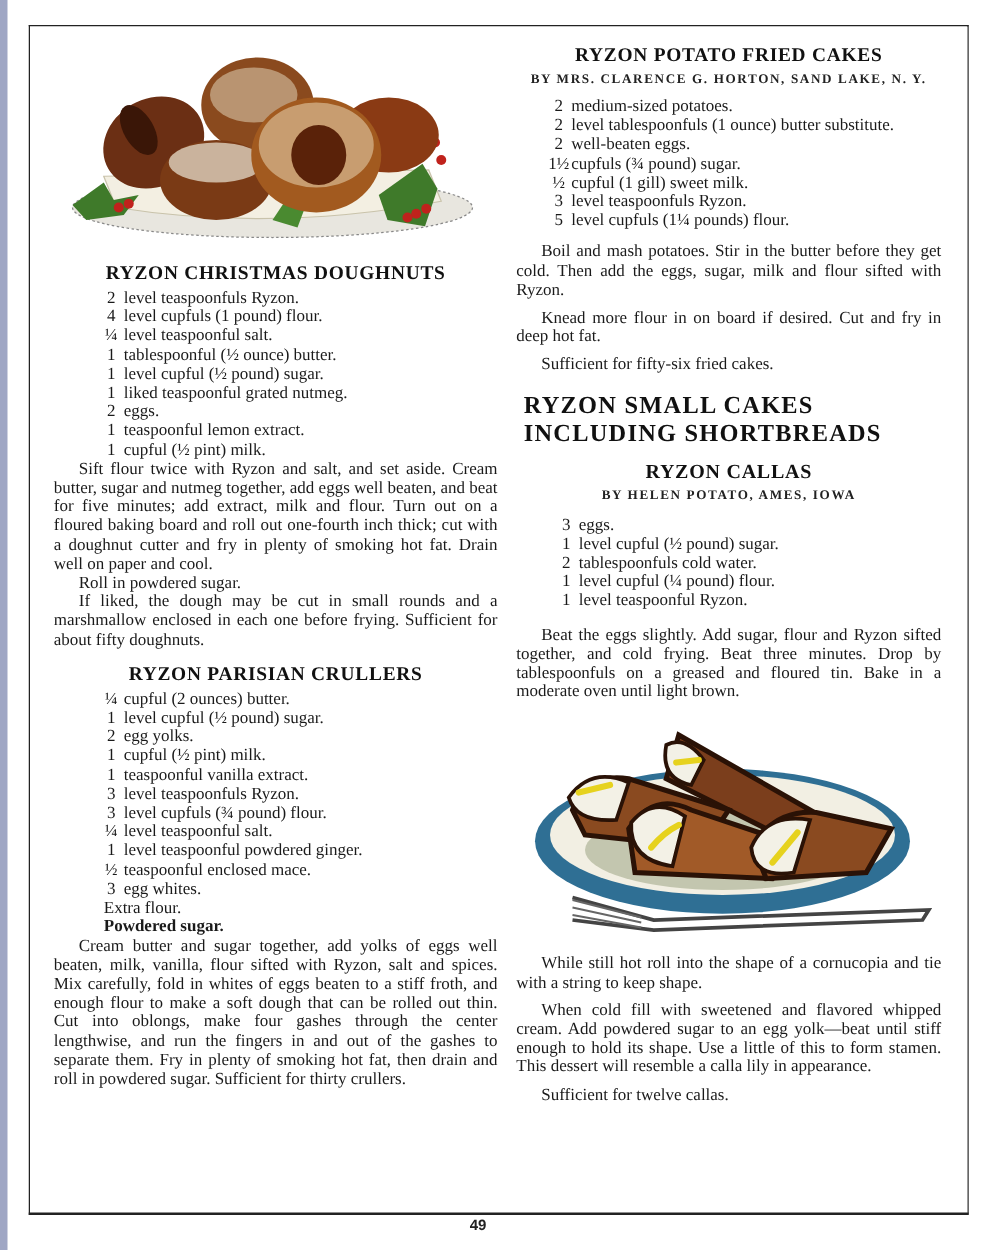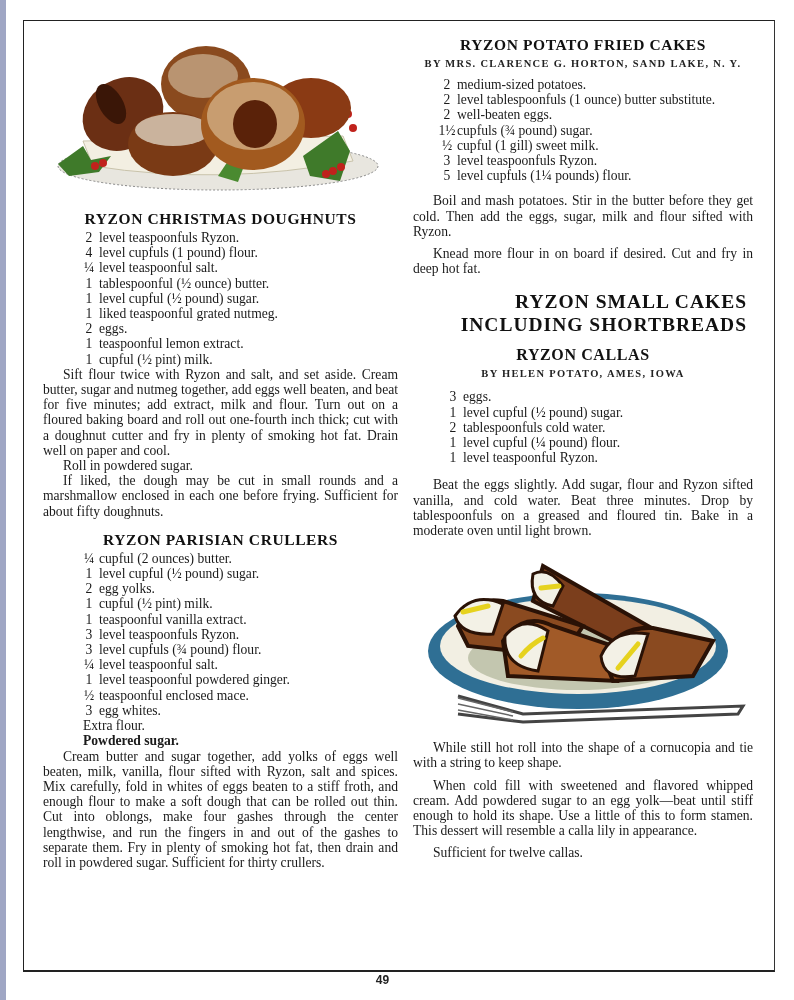--- a/index.html
+++ b/index.html
@@ -13,21 +13,21 @@
   .frame {
     position:absolute; left:23px; top:20px; width:752px; height:952px;
     border-left:1.5px solid #222; border-top:1.5px solid #222;
     border-right:1.5px solid #333; border-bottom:2px solid #222;
     box-sizing:border-box;
   }
   .col { position:absolute; }
   .col-left { left:43px; top:36px; width:355px; }
   .col-right { left:413px; top:36px; width:340px; }
   .title { text-align:center; letter-spacing:0.6px; font-size:15.5px; line-height:18px; margin:0; color:#111; }
-  .title-lg { text-align:right; font-size:19.5px; line-height:23px; letter-spacing:1px; margin:0; color:#111; }
+  .title-lg { text-align:left; font-size:19.5px; line-height:23px; letter-spacing:1px; margin:0; color:#111; }
   .byline { text-align:center; font-size:10.5px; font-weight:bold; letter-spacing:1.3px; margin:4px 0 0 0; color:#222; }
   .ing { list-style:none; padding:0; margin:0; font-size:13.6px; line-height:15.2px; }
   .ing li { display:flex; }
   .ing .qty { display:inline-block; width:20px; text-align:center; flex:0 0 auto; }
   .ing .txt { flex:1; }
   .para { font-size:13.6px; line-height:15.2px; text-align:justify; margin:0; text-indent:20px; }
   .illus { position:relative; }
   .pagenum { position:absolute; left:0; width:765px; top:973px; text-align:center; font-size:12px; font-weight:bold; font-family:"Liberation Sans", sans-serif; color:#222; }
 </style>
 </head>
@@ -197,20 +197,21 @@
         <span class="qty">3</span>
         <span class="txt">level teaspoonfuls Ryzon.</span>
       </li>
     <li>
         <span class="qty">5</span>
         <span class="txt">level cupfuls (1¼ pounds) flour.</span>
       </li>
   </ul>
   <p class="para" style="margin-top:10px;">Boil and mash potatoes. Stir in the butter before they get cold. Then add the eggs, sugar, milk and flour sifted with Ryzon.</p>
   <p class="para" style="margin-top:7px;">Knead more flour in on board if desired. Cut and fry in deep hot fat.</p>
+  <p class="para" style="margin-top:7px;">Sufficient for fifty-six fried cakes.</p>
 
   <h2 class="title-lg" style="margin-top:14px; padding:0 6px;">RYZON SMALL CAKES INCLUDING SHORTBREADS</h2>
   <h3 class="title" style="margin-top:10px; font-size:16px;">RYZON CALLAS</h3>
   <p class="byline" style="margin-bottom:10px;">BY HELEN POTATO, AMES, IOWA</p>
   <ul class="ing" style="padding-left:30px;">
     <li>
         <span class="qty">3</span>
         <span class="txt">eggs.</span>
       </li>
     <li>
@@ -223,21 +224,21 @@
       </li>
     <li>
         <span class="qty">1</span>
         <span class="txt">level cupful (¼ pound) flour.</span>
       </li>
     <li>
         <span class="qty">1</span>
         <span class="txt">level teaspoonful Ryzon.</span>
       </li>
   </ul>
-  <p class="para" style="margin-top:12px;">Beat the eggs slightly. Add sugar, flour and Ryzon sifted vanilla, and cold water. Beat three minutes. Drop by tablespoonfuls on a greased and floured tin. Bake in a moderate oven until light brown.</p>
+  <p class="para" style="margin-top:12px;">Beat the eggs slightly. Add sugar, flour and Ryzon sifted together, and cold frying. Beat three minutes. Drop by tablespoonfuls on a greased and floured tin. Bake in a moderate oven until light brown.</p>
 
   <div class="illus" style="margin-top:8px; height:190px;">
     <svg width="345" height="190" viewBox="0 0 345 190">
 
       <ellipse cx="165" cy="105" rx="150" ry="58" fill="#2f6f94"></ellipse>
       <ellipse cx="165" cy="100" rx="138" ry="48" fill="#f2efe3"></ellipse>
       <ellipse cx="165" cy="112" rx="110" ry="32" fill="#6c7a4e" opacity="0.35"></ellipse>
 
       <path d="M130 20 L235 80 L200 95 L120 55 Z" fill="#7b3e1c" stroke="#2a1206" stroke-width="4"></path>
       <path d="M120 28 Q135 20 150 40 L140 60 Q115 55 120 28 Z" fill="#f3f1e6" stroke="#2a1206" stroke-width="3"></path>

